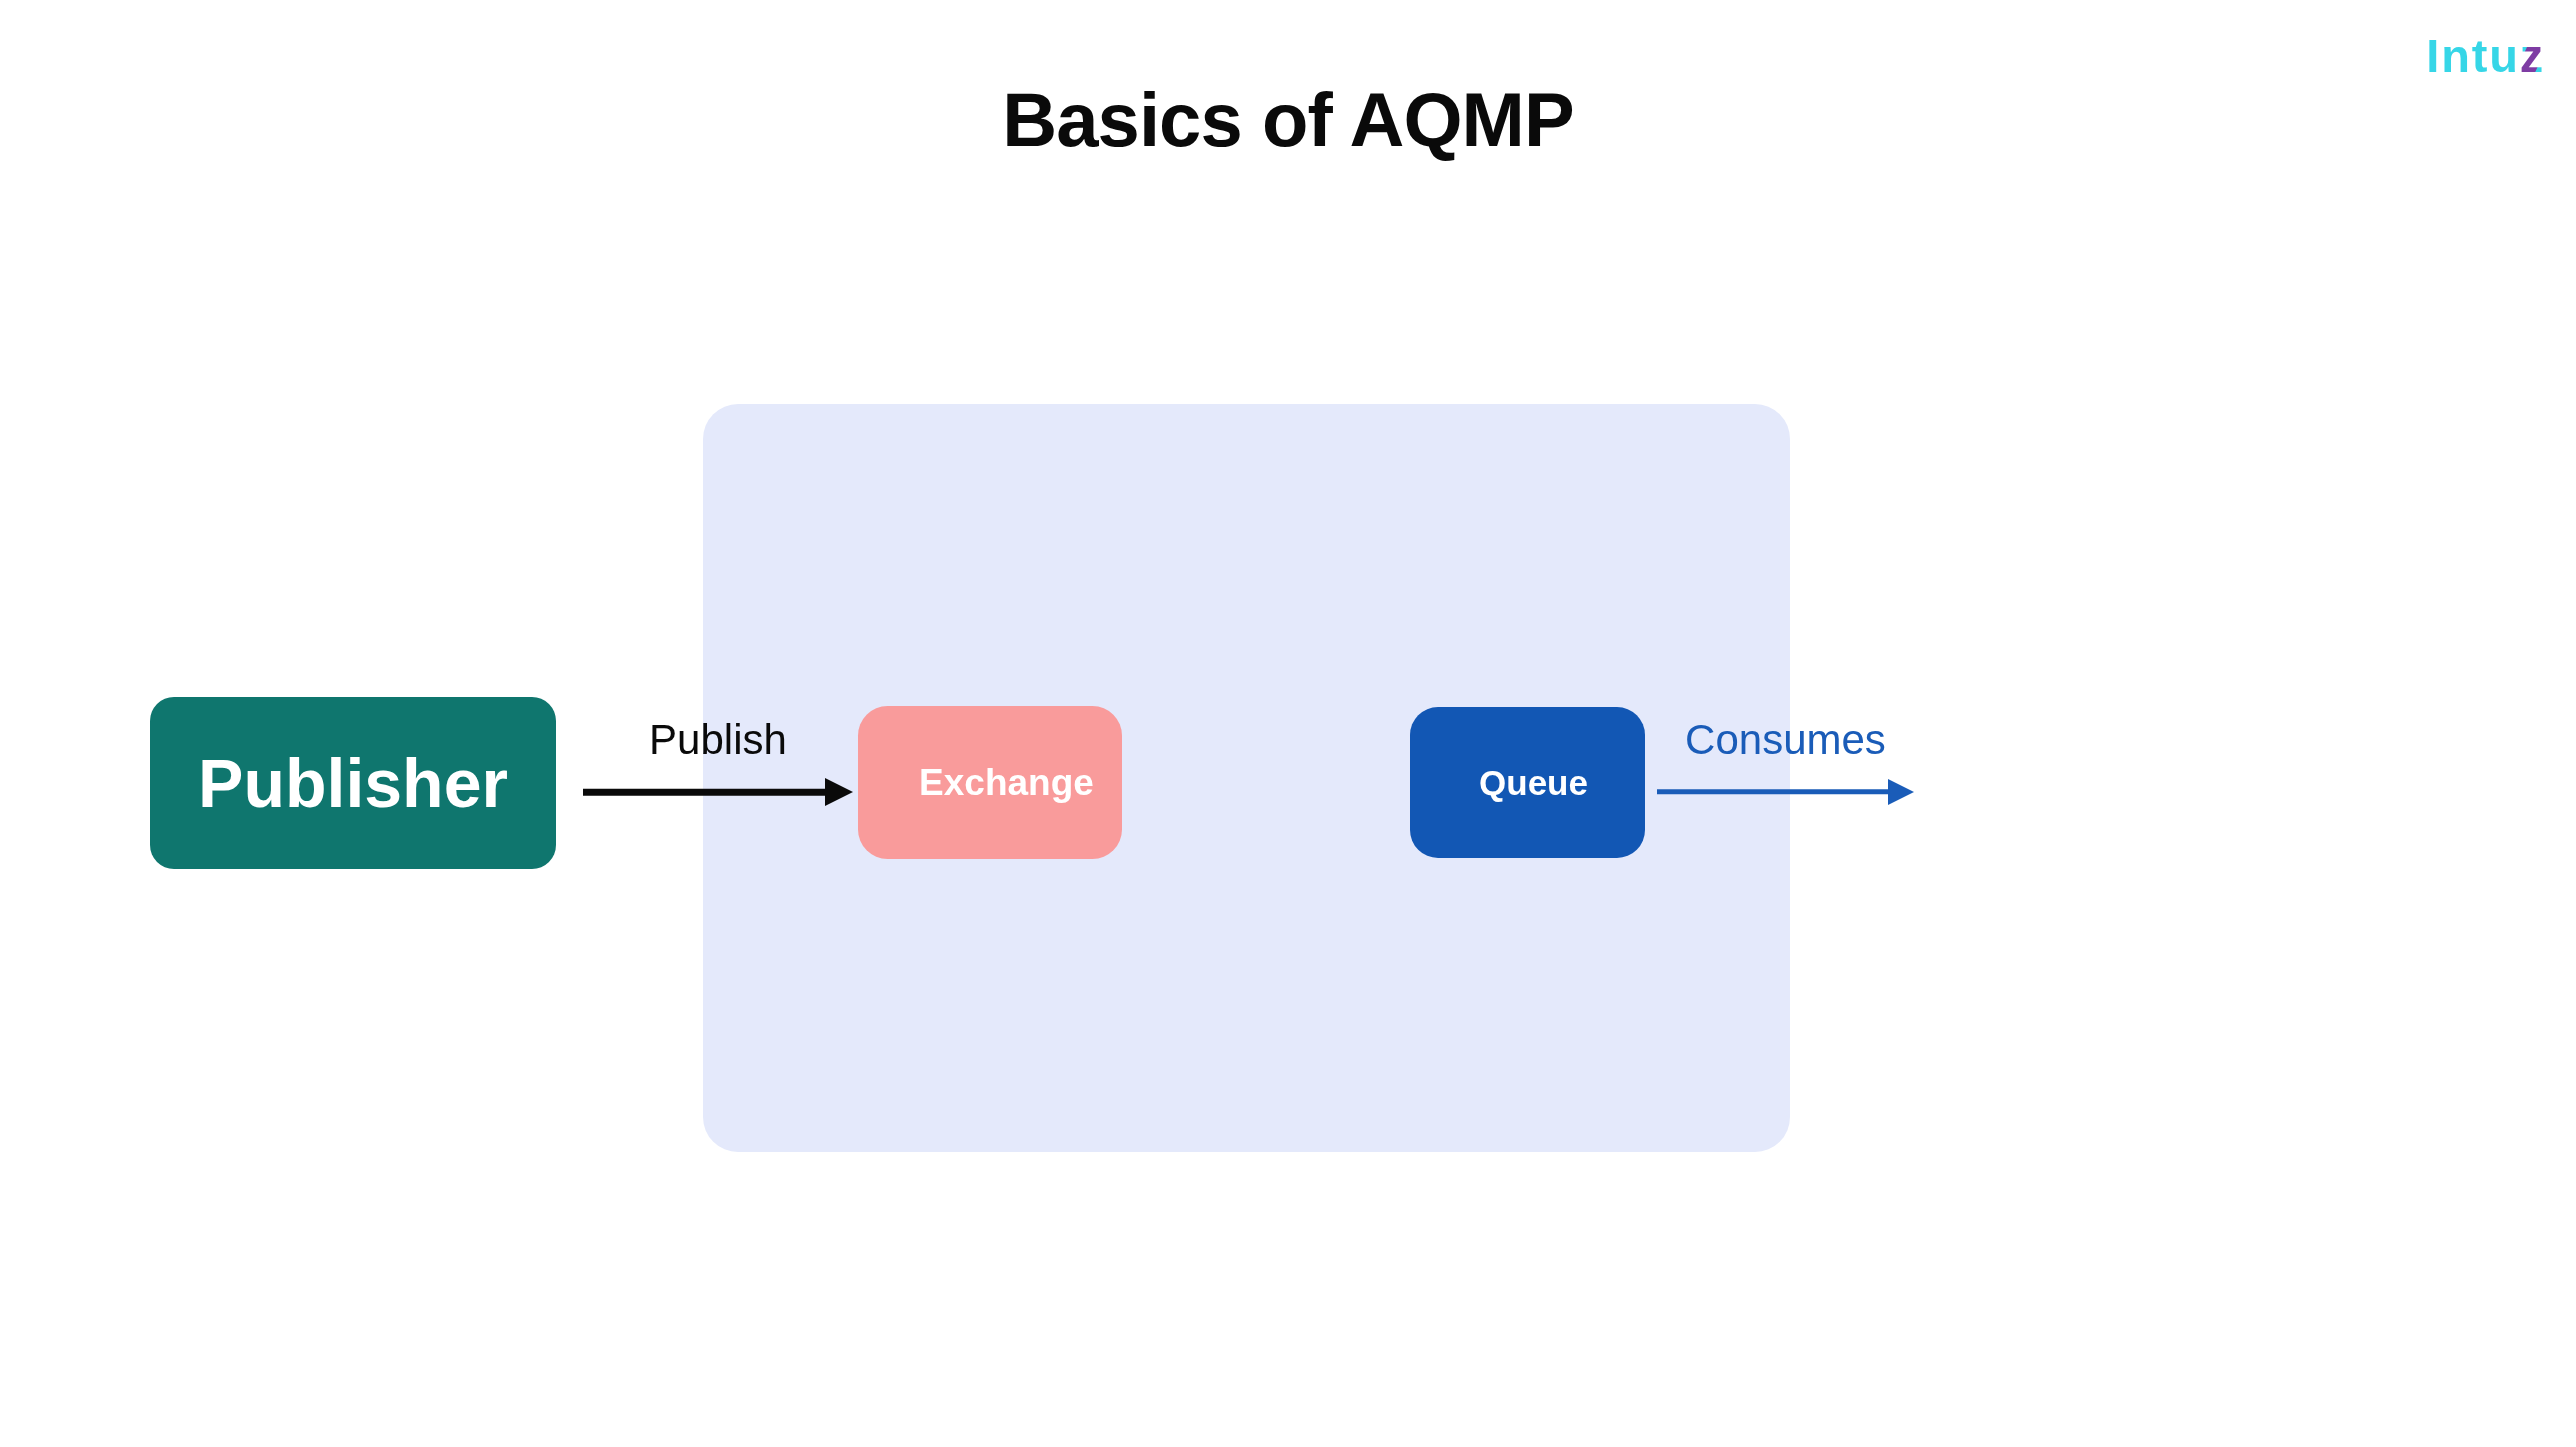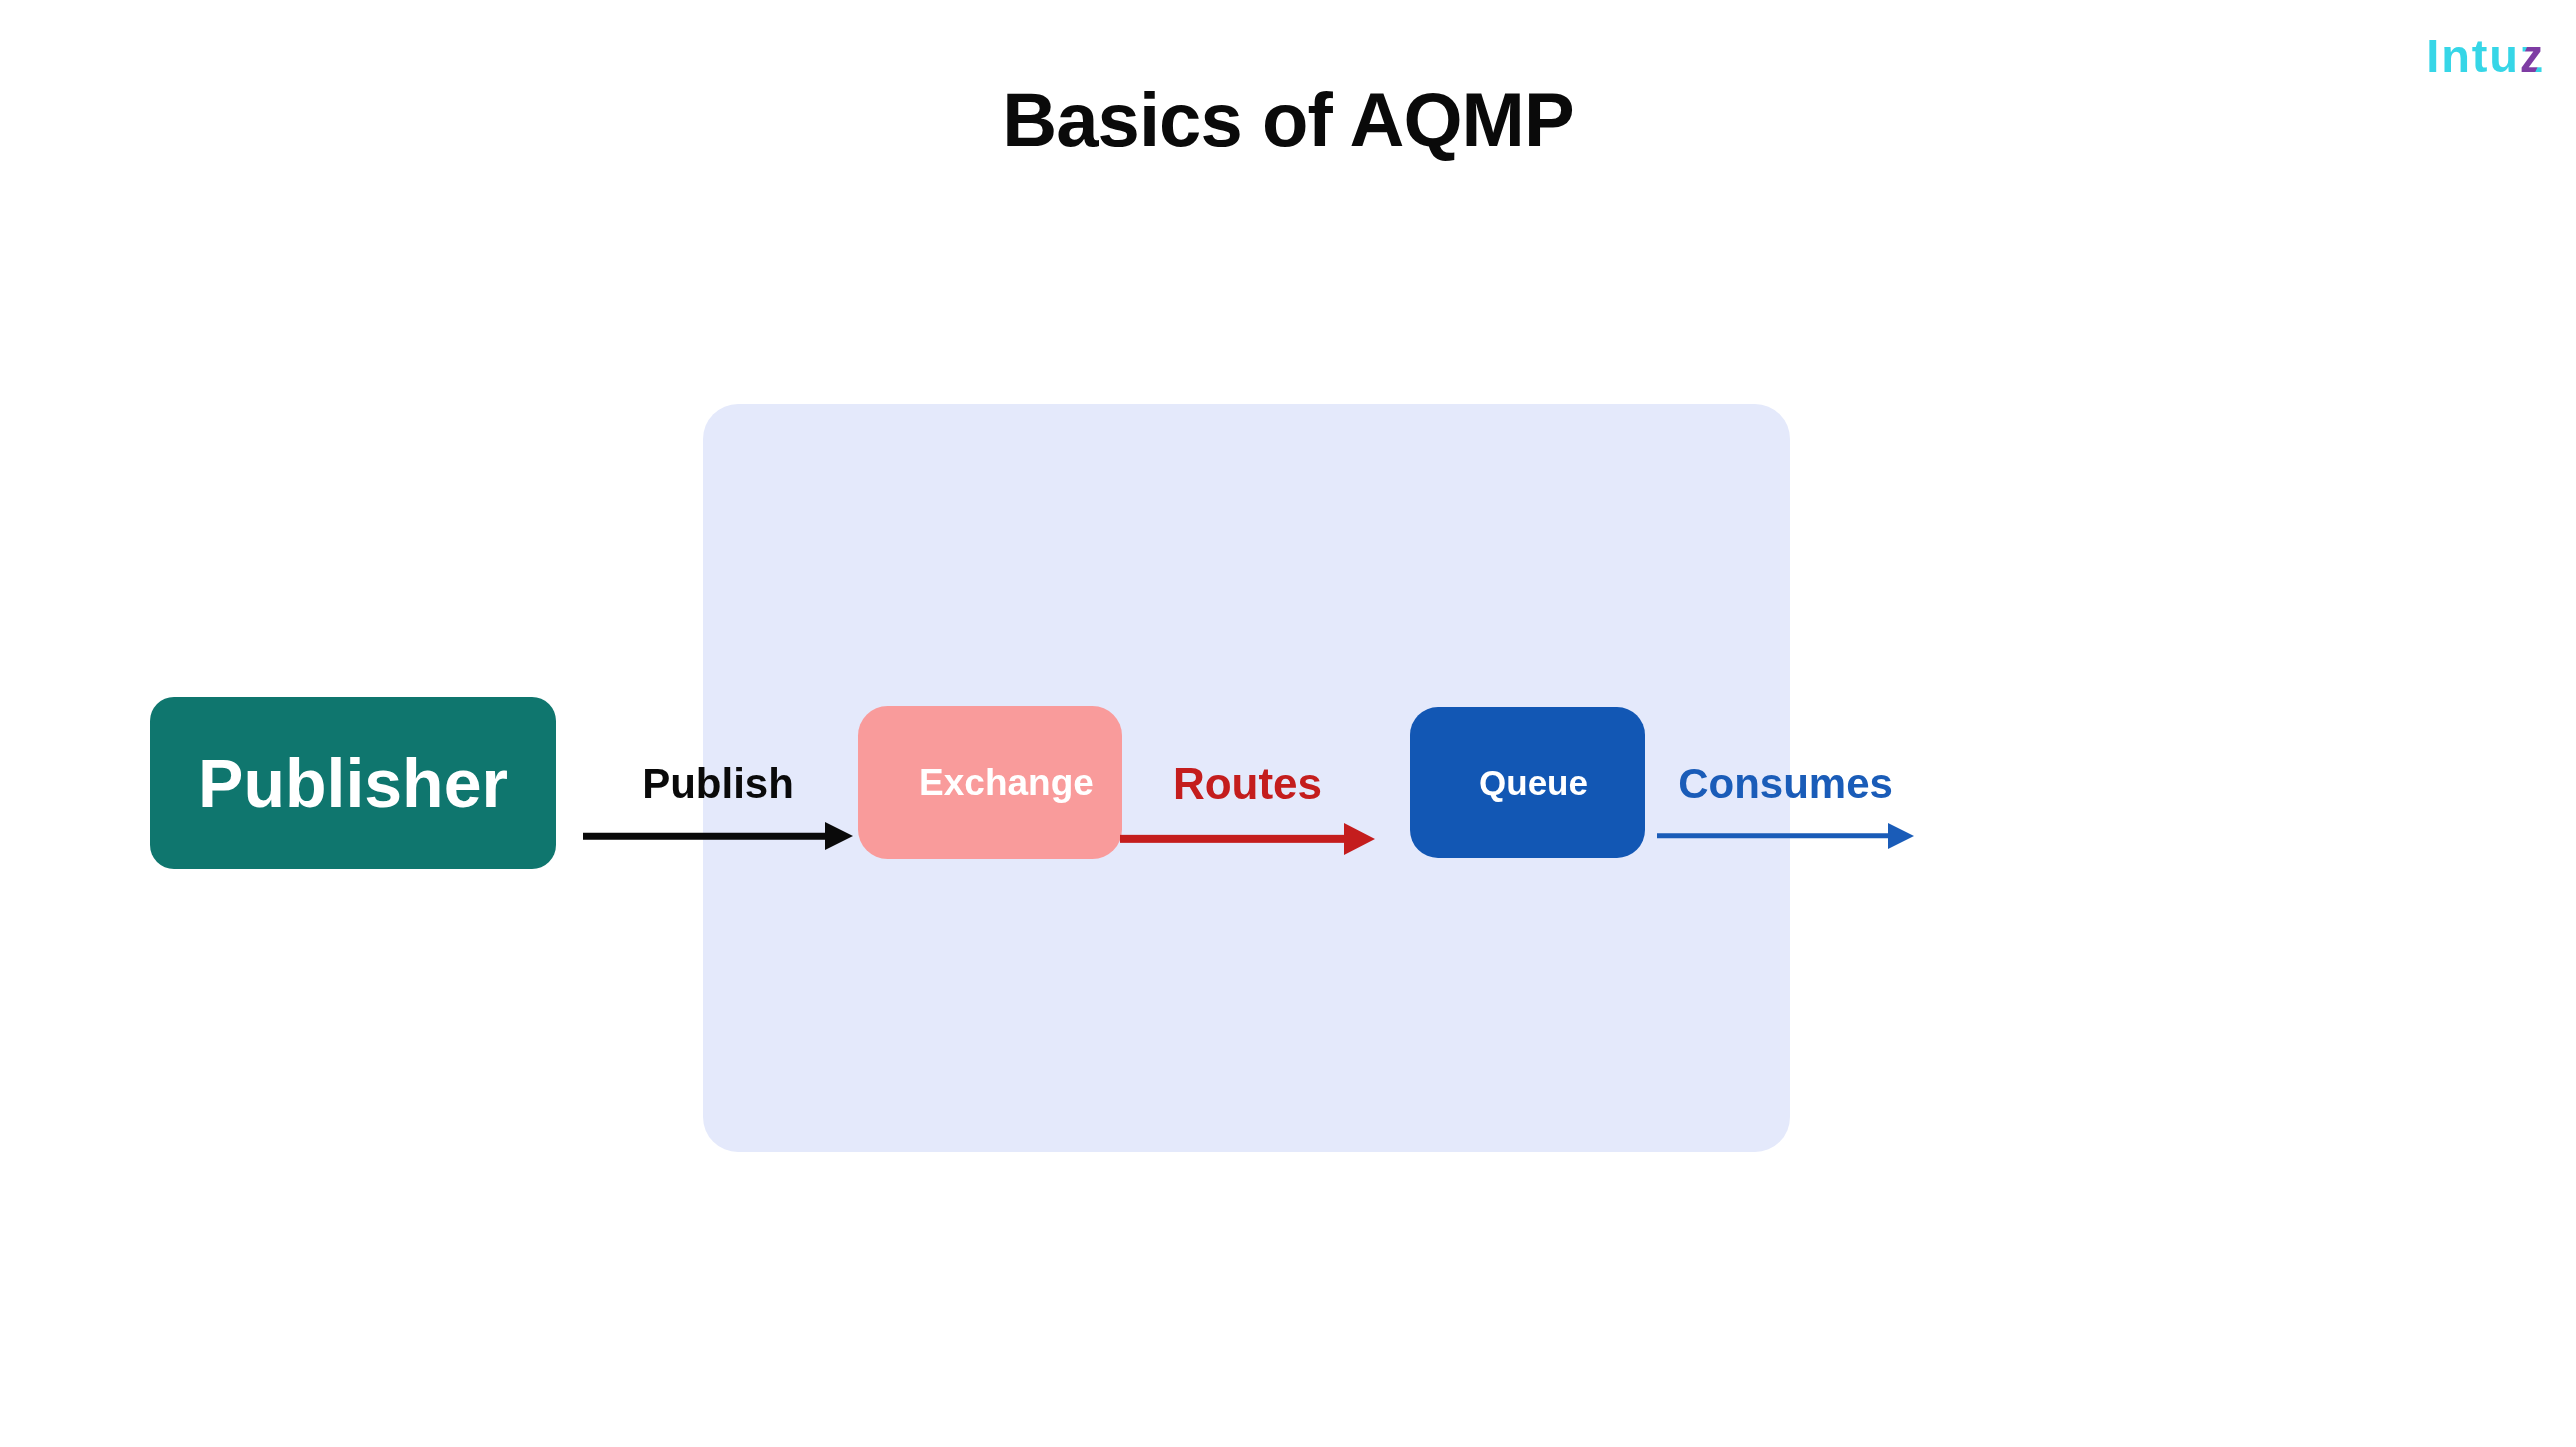--- a/index.html
+++ b/index.html
@@ -104,24 +104,23 @@
   }
 
   
   .edge {
     position: absolute;
     display: flex;
     flex-direction: column;
     align-items: center;
   }
   .edge-label {
-    font-weight: 700;
+    font-weight: 400;
     line-height: 1.25;
     white-space: nowrap;
-    margin-top: 44px;
   }
   .edge-arrow {
     position: relative;
     width: 100%;
     margin-top: 11px;
   }
   .edge-line {
     position: absolute;
     left: 0; top: 50%;
     transform: translateY(-50%);
@@ -177,27 +176,20 @@
     <div class="edge-arrow">
       <div class="edge-line" style="background: rgb(10, 10, 10);"></div>
       <div class="edge-head" style="border-left-color: rgb(10, 10, 10);"></div>
     </div>
   </div>
 
   <div class="node node-exchange" style="background: rgb(249, 155, 155); color: rgb(255, 255, 255); padding-left: 33px;">
     <span>Exchange</span>
   </div>
 
-  <div class="edge edge-routes">
-    <div class="edge-label" style="color: rgb(196, 29, 29);">Routes</div>
-    <div class="edge-arrow">
-      <div class="edge-line" style="background: rgb(196, 29, 29);"></div>
-      <div class="edge-head" style="border-left-color: rgb(196, 29, 29);"></div>
-    </div>
-  </div>
 
   <div class="node node-queue" style="background: rgb(18, 87, 180); color: rgb(255, 255, 255);">
     <span>Queue</span>
   </div>
 
   <div class="edge edge-consumes">
     <div class="edge-label" style="color: rgb(26, 92, 184);">Consumes</div>
     <div class="edge-arrow">
       <div class="edge-line" style="background: rgb(26, 92, 184);"></div>
       <div class="edge-head" style="border-left-color: rgb(26, 92, 184);"></div>

